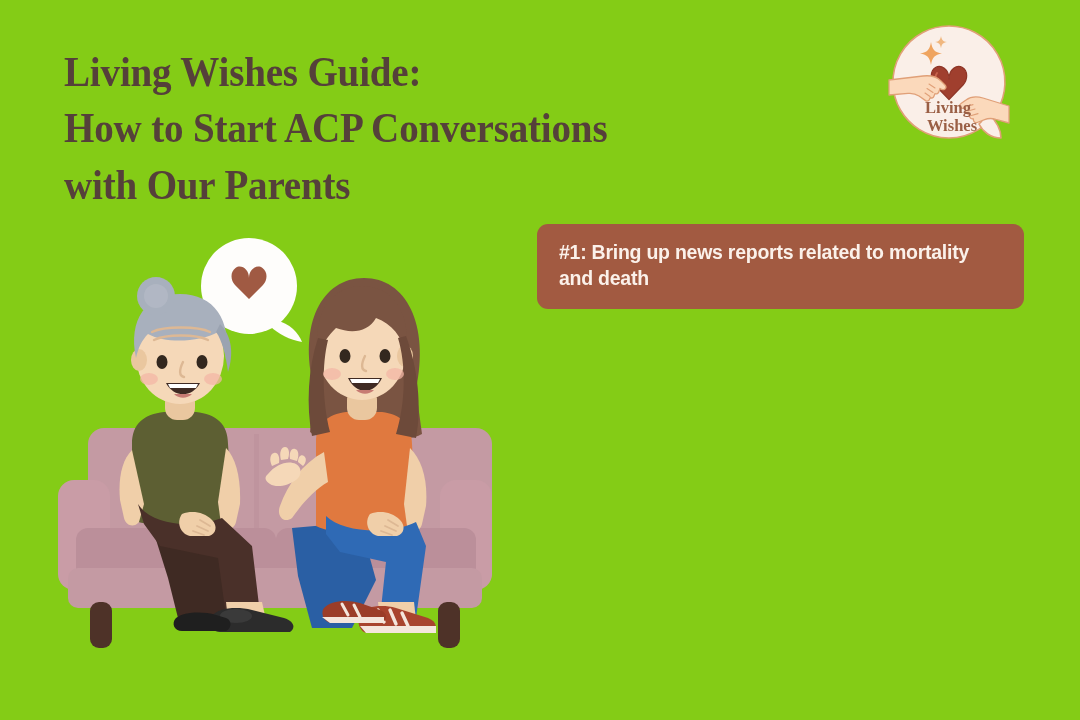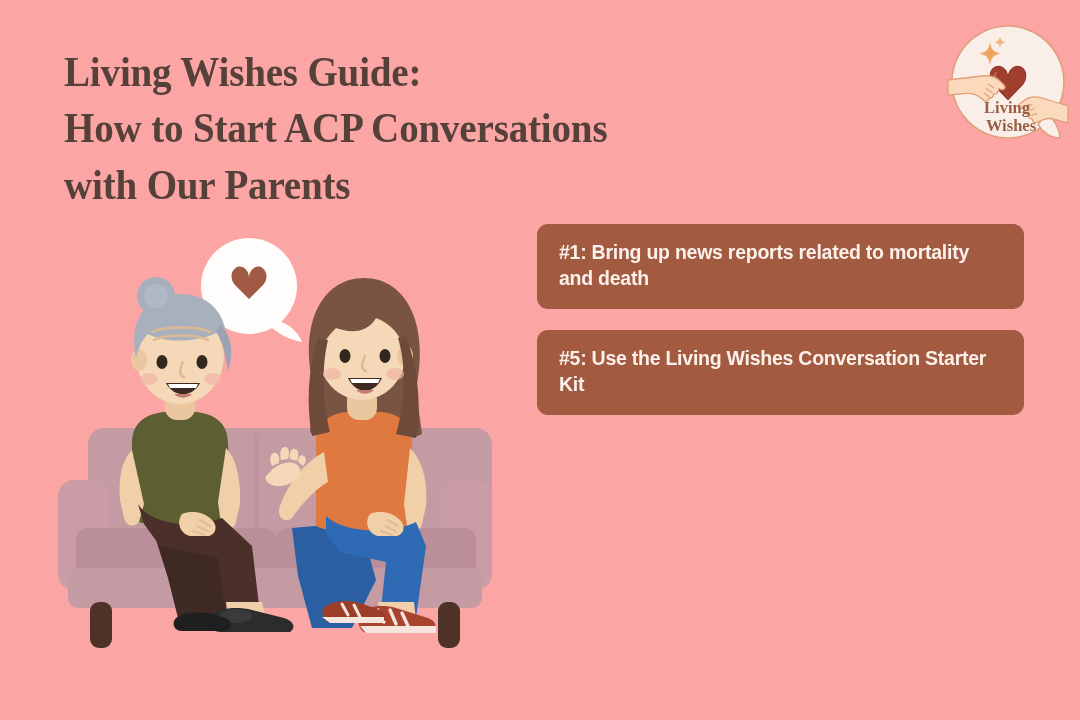--- a/index.html
+++ b/index.html
@@ -14,21 +14,21 @@
   body {
     background: #faefe8;
     font-family: "Liberation Sans", sans-serif;
     position: relative;
   }
 
   #canvas {
     position: relative;
     width: 1080px;
     height: 720px;
-    background: #fca5a5;
+    background: #84cc16;
     overflow: hidden;
   }
 
   
   #page-title {
     position: absolute;
     left: 64px;
     top: 44px;
     width: 800px;
     color: #55403a;
@@ -38,21 +38,21 @@
     line-height: 1.34;
     letter-spacing: -0.2px;
     transform: scaleX(0.93);
     transform-origin: left top;
     white-space: pre-line;
   }
 
   
   #logo {
     position: absolute;
-    left: 944px;
+    left: 885px;
     top: 18px;
     width: 128px;
     height: 128px;
   }
   #logo svg { display: block; width: 128px; height: 128px; }
 
   
   #illustration {
     position: absolute;
     left: 40px;
@@ -292,18 +292,15 @@
           <path d="M302 376 L308 387 M314 377 L320 389" fill="none" stroke="#f4e6dc" stroke-width="3" stroke-linecap="round"></path>
         </g>
       </g>
     </svg>
   </div>
 
   <div id="tips-list">
     <div class="tip-card">
       <span class="tip-text">#1: Bring up news reports related to mortality and death</span>
     </div>
-    <div class="tip-card">
-      <span class="tip-text">#5: Use the Living Wishes Conversation Starter Kit</span>
-    </div>
   </div>
 
 </div>
 
 </body></html>

